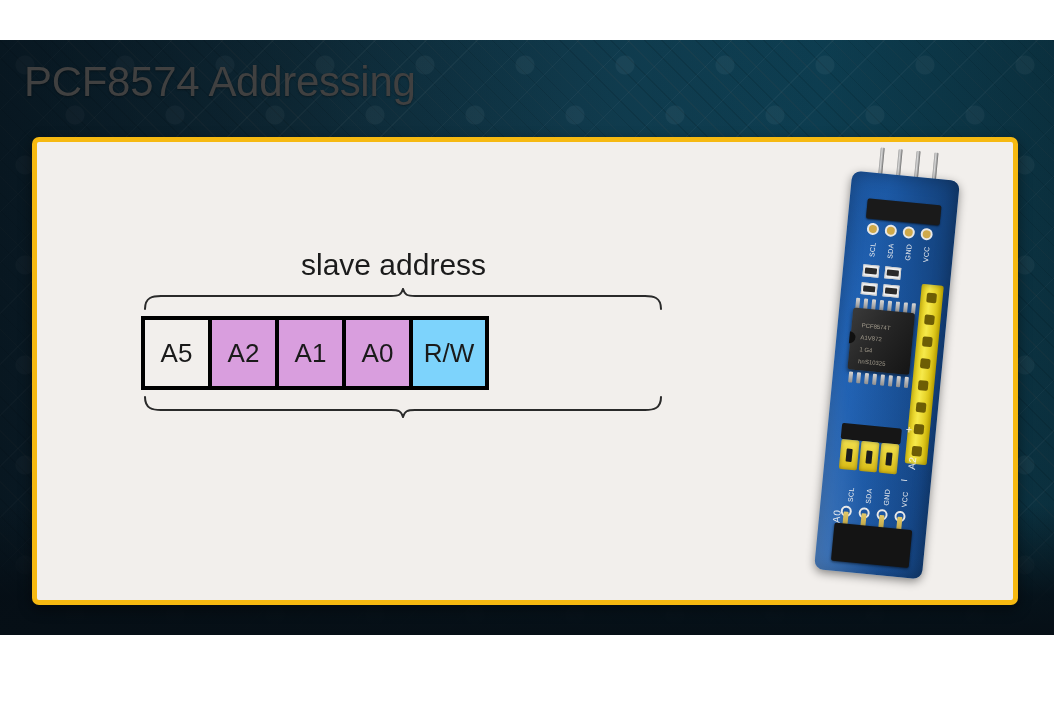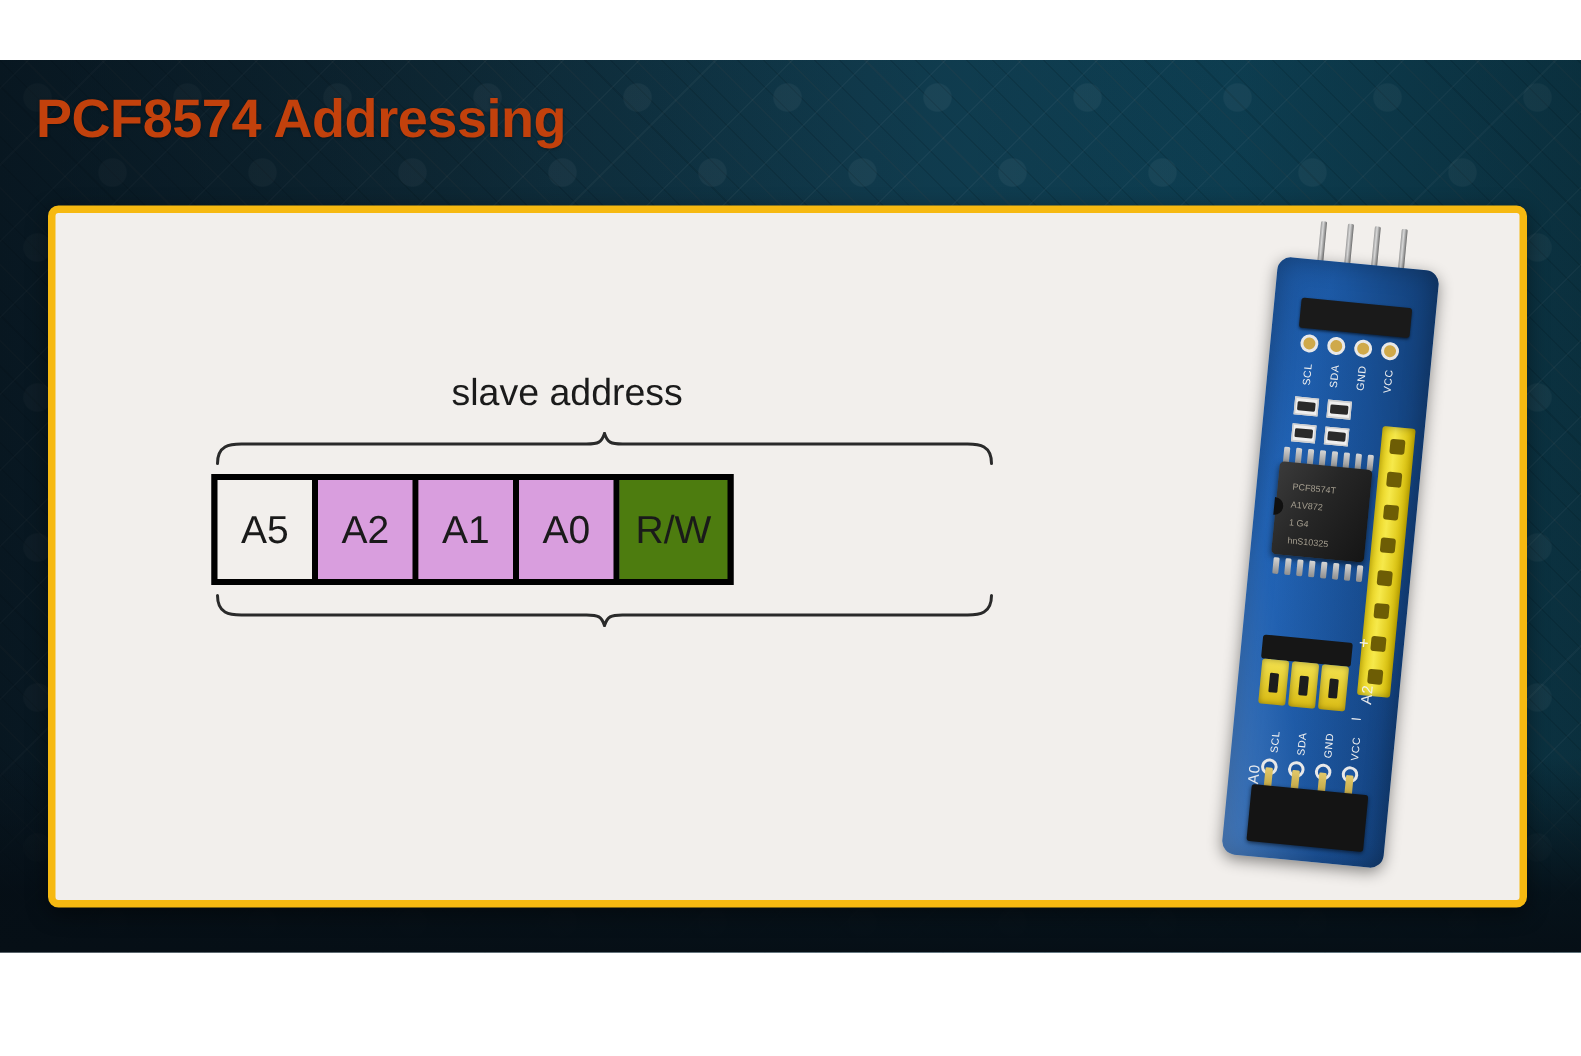--- a/index.html
+++ b/index.html
@@ -35,22 +35,22 @@
     position:absolute;left:0;top:0;right:0;bottom:0;
     background:linear-gradient(90deg,rgba(5,14,20,.55) 0%,rgba(5,14,20,.10) 35%,rgba(5,14,20,0) 60%,rgba(5,14,20,.18) 100%);
   }
   .backdrop .bottomfade{
     position:absolute;left:0;right:0;bottom:0;height:130px;
     background:linear-gradient(180deg,rgba(6,16,24,0) 0%,rgba(5,13,20,.85) 70%,#060f16 100%);
   }
   
   .title{
     position:absolute;left:24px;top:58px;
-    color:#c2410c;
-    font-size:36px;font-weight:bold;
+    color:#404040;
+    font-size:42px;font-weight:normal;
     letter-spacing:-0.3px;
     line-height:1.15;
     white-space:nowrap;
     text-shadow:0 1px 2px rgba(0,0,0,.35);
   }
   
   .card{
     position:absolute;left:32px;top:137px;
     width:986px;height:468px;
     background:#f2efec;
@@ -61,21 +61,21 @@
     overflow:hidden;
   }
   
   .diagram{
     position:absolute;left:96px;top:106px;width:600px;height:230px;
   }
   .lbl{
     position:absolute;
     font-family:"Liberation Sans", sans-serif;
     color:#1b1b1b;
-    font-size:25px;
+    font-size:30px;
     white-space:nowrap;
   }
   .lbl-slave{ left:168px; top:0px; }
   .lbl-prog{  left:162px; top:190px; }
 
   .brace{position:absolute;left:10px;width:520px;height:22px;}
   .brace svg{display:block;}
   .brace-top{top:40px;}
   .brace-bot{top:148px;}
 
@@ -91,21 +91,21 @@
     width:67px;height:66px;
     display:flex;align-items:center;justify-content:center;
     font-size:26px;color:#1a1a1a;
     border-right:4px solid #000000;
     box-sizing:border-box;
     background:#f2efec;
   }
   .bit:last-child{border-right:none;}
   .bit.fixed{background:#f2efec;}
   .bit.prog{background:#d99ede;}
-  .bit.rw{background:#4d7c0f;width:72px;}
+  .bit.rw{background:#7dd3fc;width:72px;}
 
   
   .pcb-wrap{
     position:absolute;left:760px;top:5px;width:200px;height:455px;
   }
   .pcb{
     position:absolute;left:36px;top:28px;
     width:108px;height:400px;
     transform:rotate(5.5deg);
     transform-origin:50% 50%;

